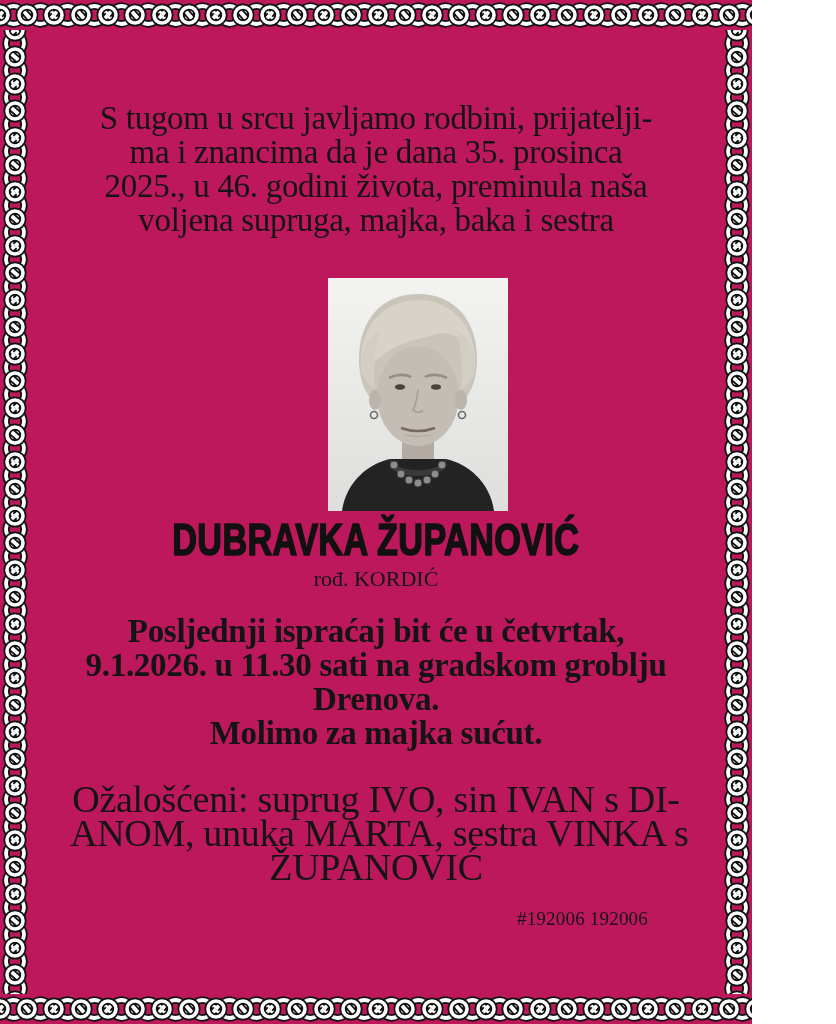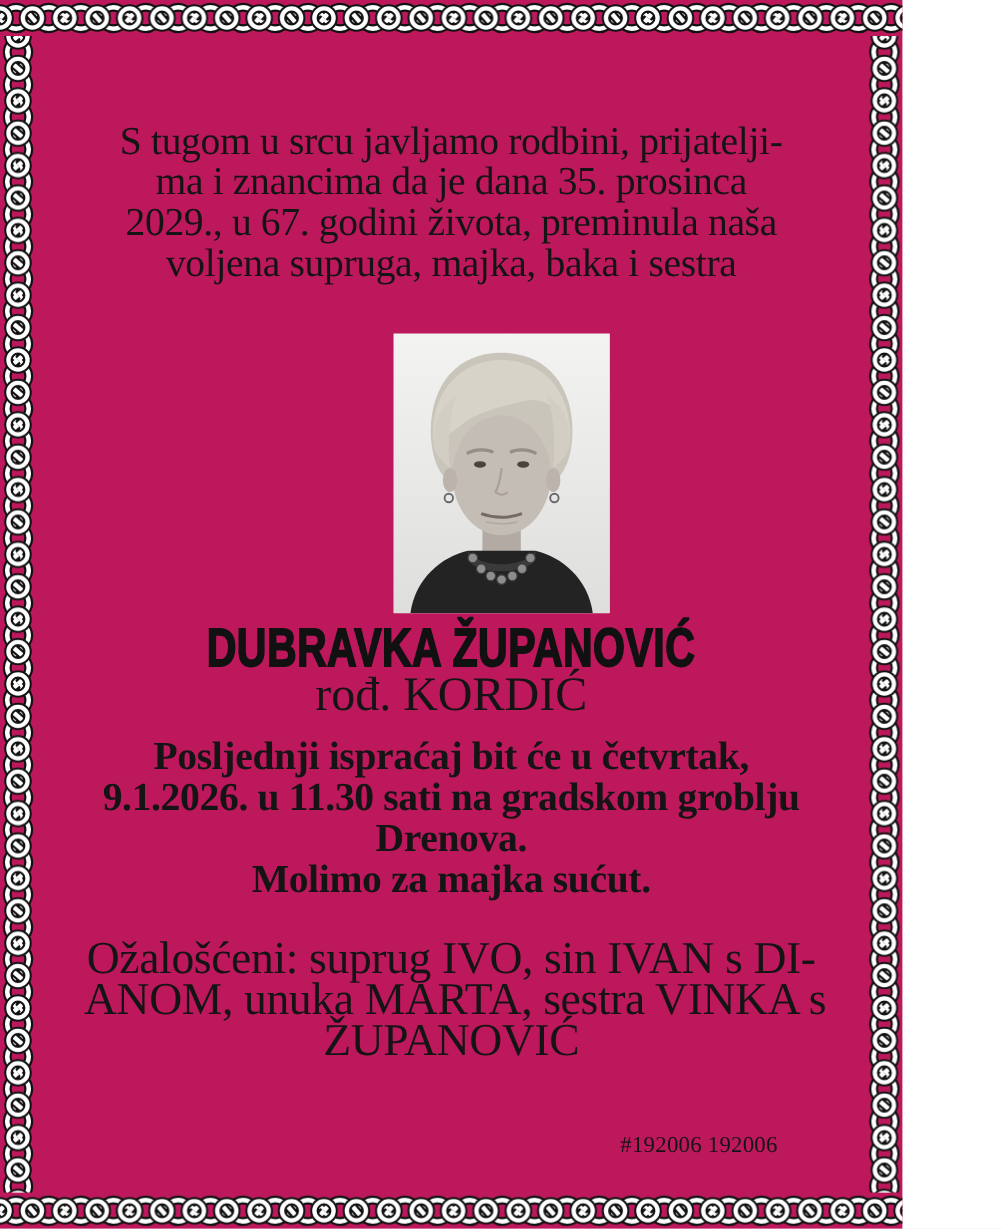--- a/index.html
+++ b/index.html
@@ -60,42 +60,42 @@
     letter-spacing: 0.5px;
     transform: scaleX(0.76);
     transform-origin: center;
     -webkit-text-stroke: 1.6px #111;
     color: #111;
     white-space: nowrap;
   }
 
   .maiden {
     top: 562px;
-    font-size: 40px;
+    font-size: 22px;
     line-height: 34px;
   }
 
   .farewell {
     top: 614px;
     font-size: 33px;
     line-height: 34px;
     letter-spacing: -0.3px;
     font-weight: bold;
   }
 
   .mourners {
     top: 782px;
     font-size: 38px;
     line-height: 34px;
     letter-spacing: -0.3px;
   }
 
   .reference {
     position: absolute;
-    top: 944px;
+    top: 908px;
     right: 104px;
     font-size: 19px;
     letter-spacing: 0.2px;
   }
 </style>
 </head>
 <body>
 
 <div class="page">
 
@@ -137,21 +137,21 @@
   <svg class="border-strip b-left" width="30" height="964" aria-hidden="true">
     <rect width="30" height="964" fill="url(#braid-v)"></rect>
   </svg>
   <svg class="border-strip b-right" width="30" height="964" aria-hidden="true">
     <rect width="30" height="964" fill="url(#braid-v)"></rect>
   </svg>
 
   <div class="textblock intro">
     <div class="tline">S tugom u srcu javljamo rodbini, prijatelji-</div>
     <div class="tline">ma i znancima da je dana 35. prosinca</div>
-    <div class="tline">2029., u 67. godini života, preminula naša</div>
+    <div class="tline">2025., u 46. godini života, preminula naša</div>
     <div class="tline">voljena supruga, majka, baka i sestra</div>
   </div>
 
   <div class="photo" role="img" aria-label="Crno-bijela portretna fotografija pokojnice">
     <svg viewBox="0 0 180 233" width="180" height="233" aria-hidden="true">
       <defs>
         <linearGradient id="pbg" x1="0" y1="0" x2="0" y2="1">
           <stop offset="0" stop-color="#f3f3f2"></stop>
           <stop offset="1" stop-color="#dededd"></stop>
         </linearGradient>

